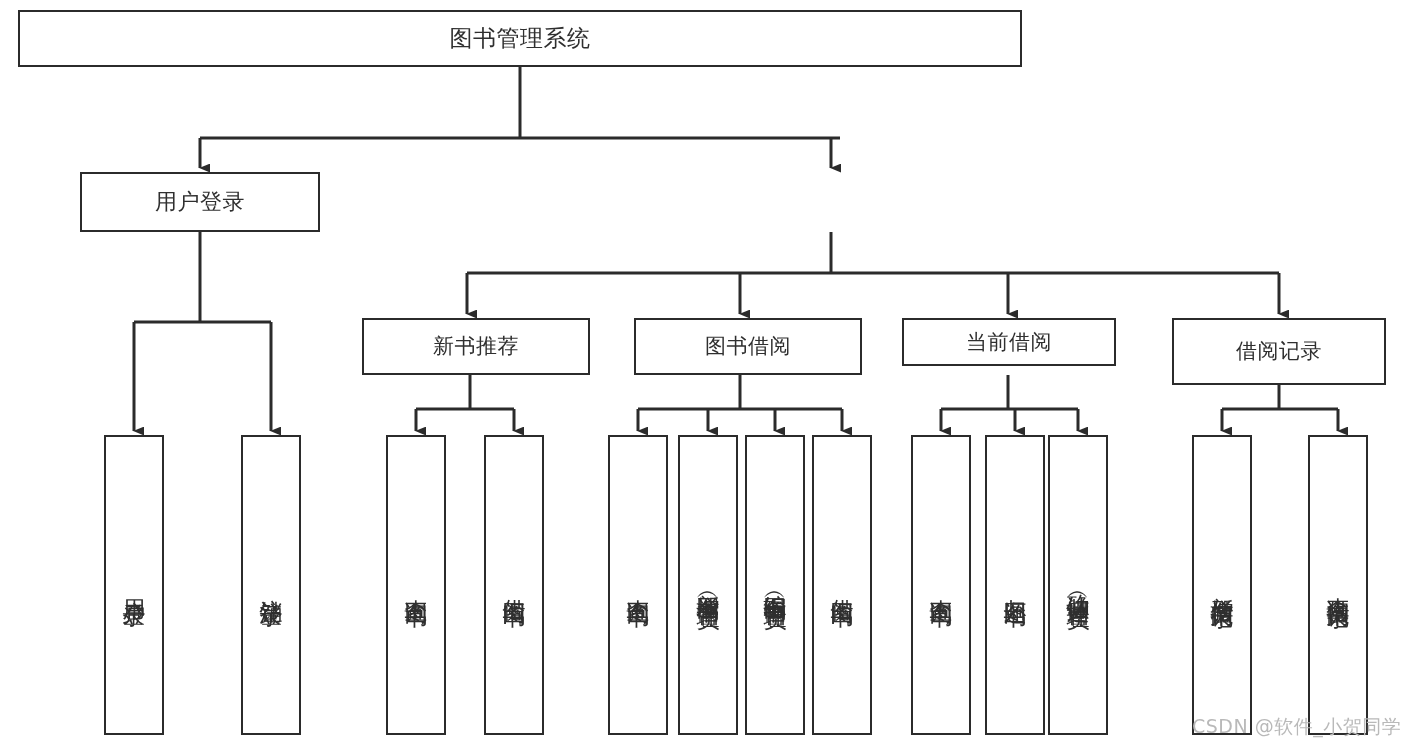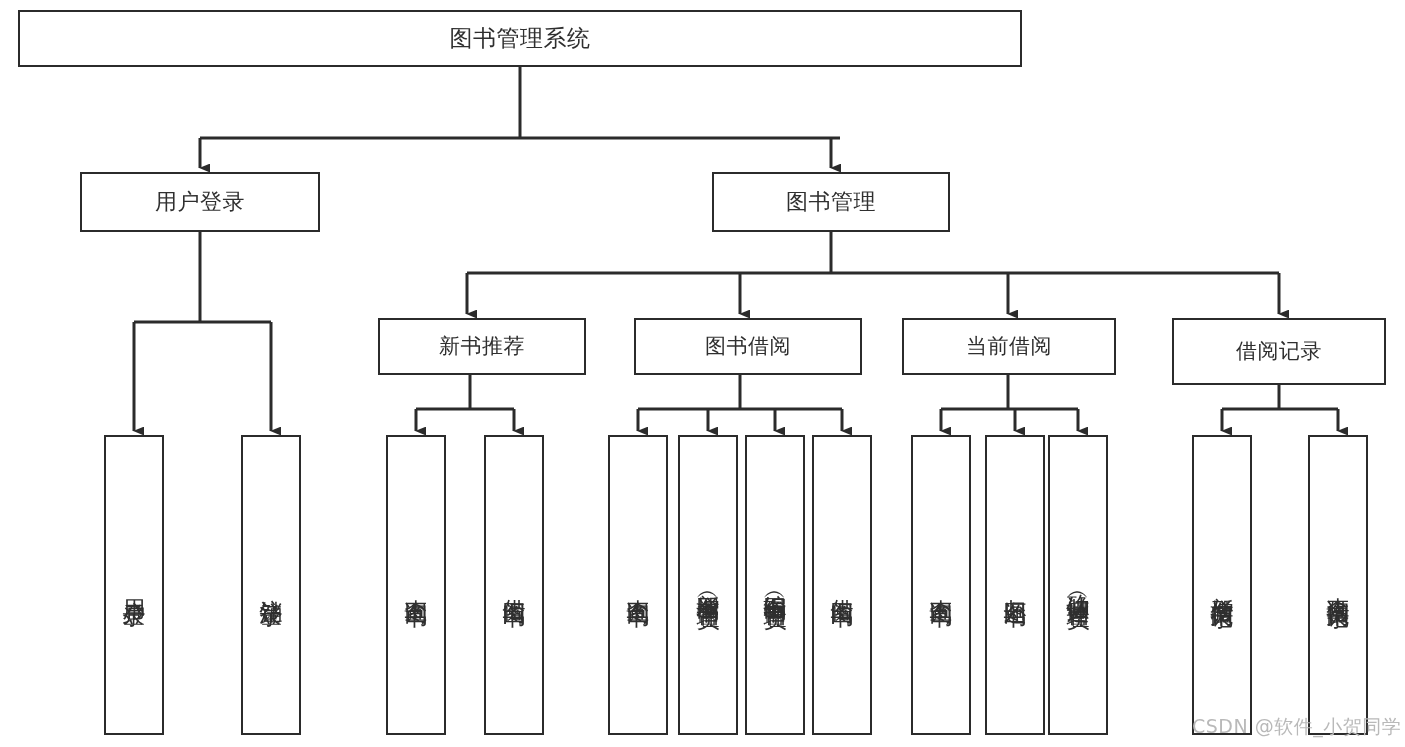--- a/index.html
+++ b/index.html
@@ -128,31 +128,28 @@
     </g>
   </svg>
 
   <div class="node-box node-root" style="left:18px; top:10px; width:1004px; height:57px;">
     <span class="node-label">图书管理系统</span>
   </div>
 
   <div class="node-box node-level1" style="left:80px; top:172px; width:240px; height:60px;">
     <span class="node-label">用户登录</span>
   </div>
-  <div class="node-box node-level1" style="left:712px; top:172px; width:238px; height:60px;">
-    <span class="node-label">图书管理</span>
-  </div>
-
-  <div class="node-box node-level2" style="left:378px; top:318px; width:208px; height:57px;">
+
+  <div class="node-box node-level2" style="left:362px; top:318px; width:228px; height:57px;">
     <span class="node-label">新书推荐</span>
   </div>
   <div class="node-box node-level2" style="left:634px; top:318px; width:228px; height:57px;">
     <span class="node-label">图书借阅</span>
   </div>
-  <div class="node-box node-level2" style="left:902px; top:318px; width:214px; height:57px;">
+  <div class="node-box node-level2" style="left:902px; top:318px; width:214px; height:48px;">
     <span class="node-label">当前借阅</span>
   </div>
   <div class="node-box node-level2" style="left:1172px; top:318px; width:214px; height:67px;">
     <span class="node-label">借阅记录</span>
   </div>
 
   <div class="node-box node-leaf" style="left:104px; top:435px; width:60px; height:300px;">
     <span class="node-label">用户登录</span>
   </div>
   <div class="node-box node-leaf" style="left:241px; top:435px; width:60px; height:300px;">

